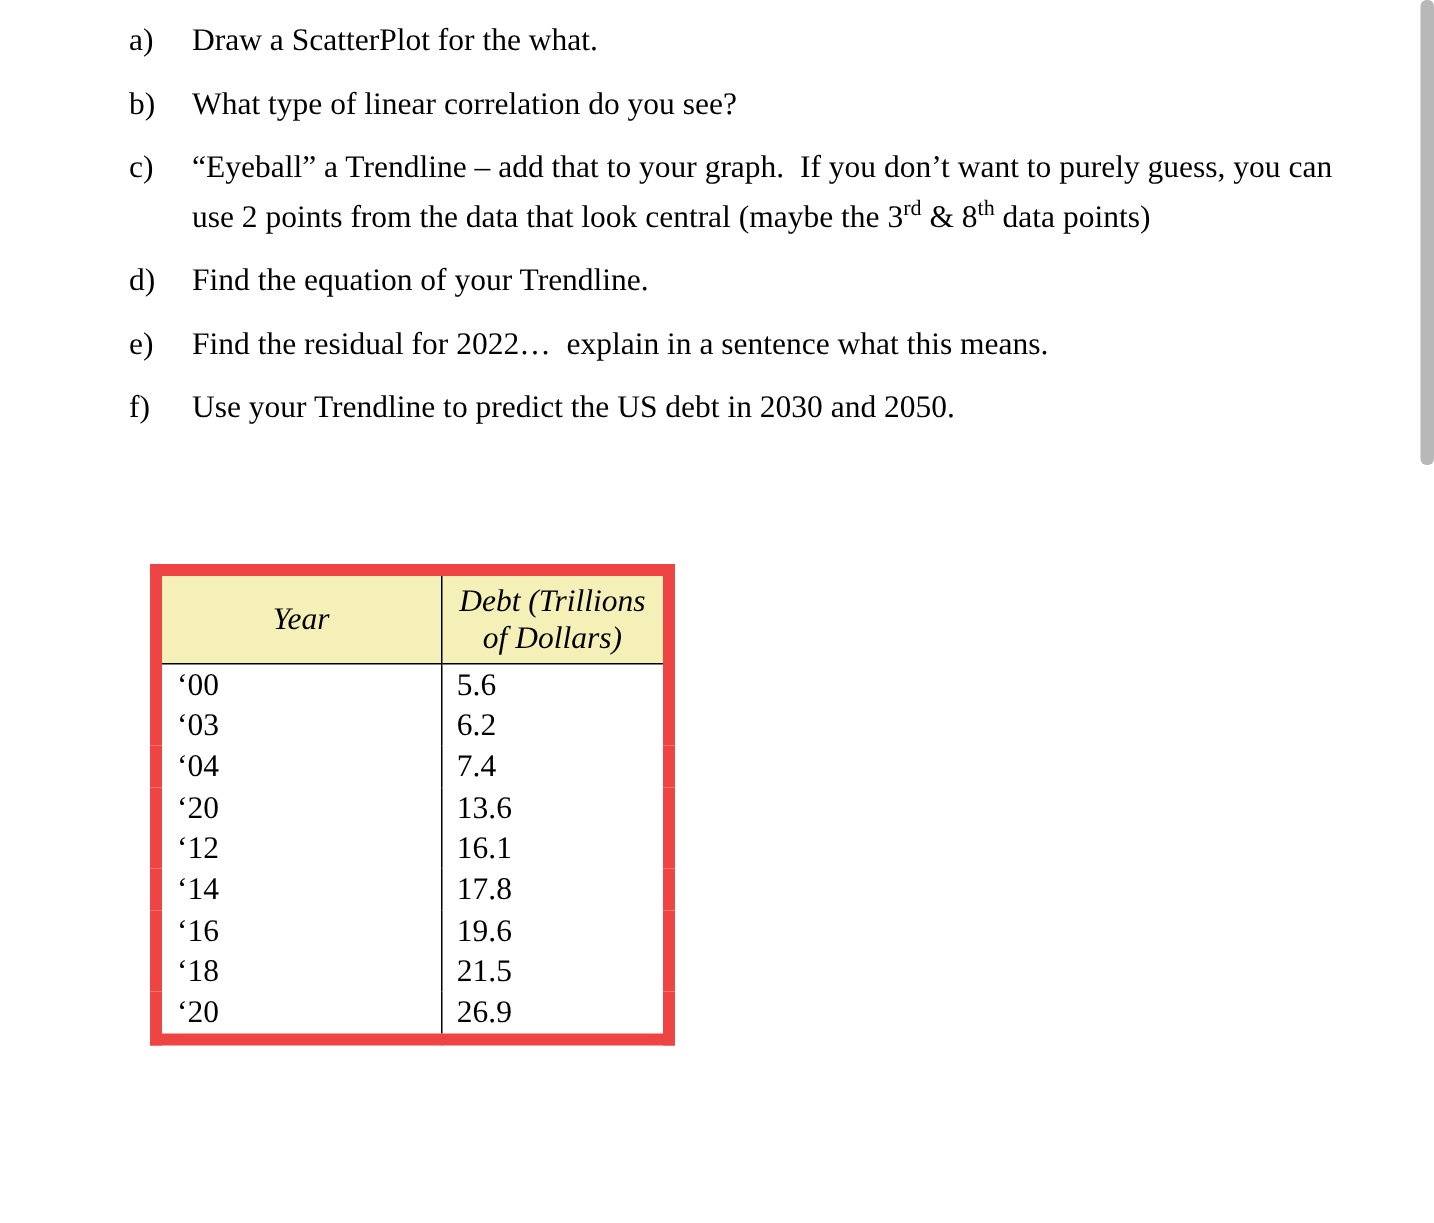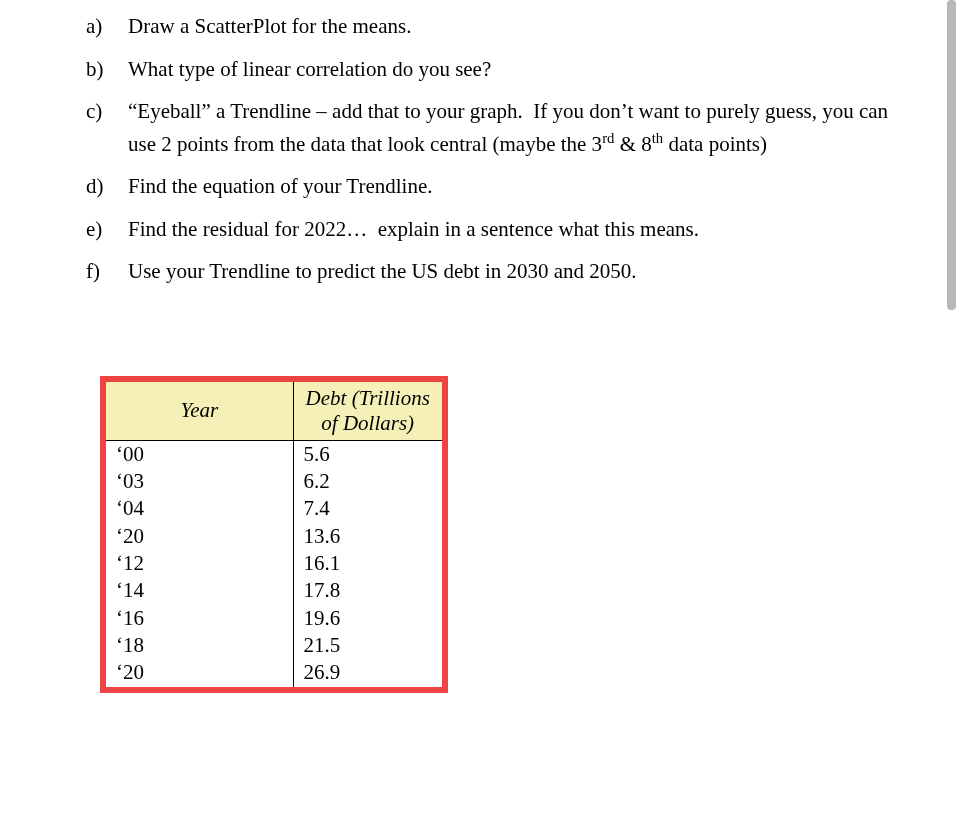--- a/index.html
+++ b/index.html
@@ -38,21 +38,21 @@
       font-size: 0.7em;
       line-height: 0;
       text-align: right;
     }
     .table-wrap {
       margin-top: 88px;
       margin-left: 100px;
     }
     table {
       border-collapse: collapse;
-      border: 6px solid #ef4444;
+      border: 8px solid #ef4444;
     }
     th {
       background: #f5f0b8;
       font-weight: normal;
       font-style: italic;
       border: 1px solid #000;
       padding: 4px 10px;
       text-align: center;
       vertical-align: middle;
       font-size: 21px;
@@ -83,21 +83,21 @@
       background: #b8b8b8;
       border-radius: 4px;
     }
   </style>
 </head>
 <body>
 
 <div class="content">
   <div class="list-item">
     <div class="list-marker">a)</div>
-    <div class="list-text">Draw a ScatterPlot for the means.</div>
+    <div class="list-text">Draw a ScatterPlot for the what.</div>
   </div>
   <div class="list-item">
     <div class="list-marker">b)</div>
     <div class="list-text">What type of linear correlation do you see?</div>
   </div>
   <div class="list-item">
     <div class="list-marker">c)</div>
     <div class="list-text">“Eyeball” a Trendline – add that to your graph.&nbsp;&nbsp;If you don’t want to purely guess, you can use 2 points from the data that look central (maybe the 3<span class="super">rd</span> &amp; 8<span class="super">th</span> data points)</div>
   </div>
   <div class="list-item">

